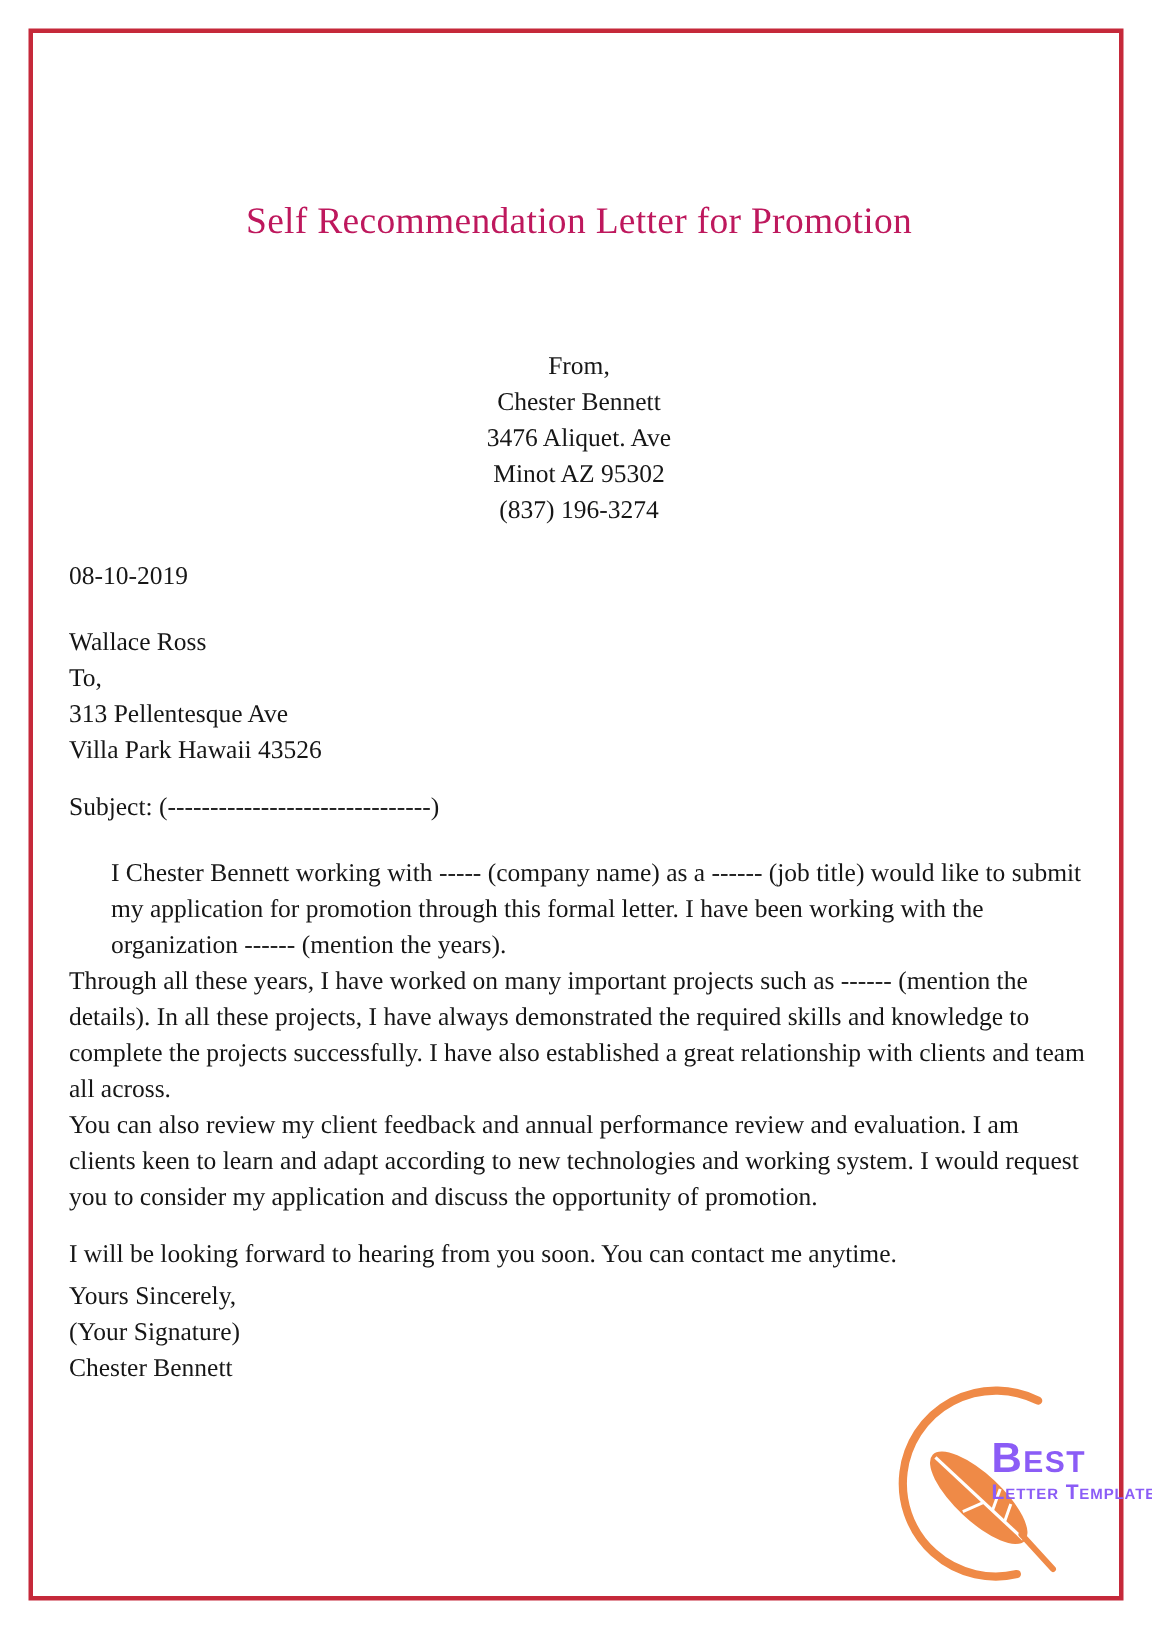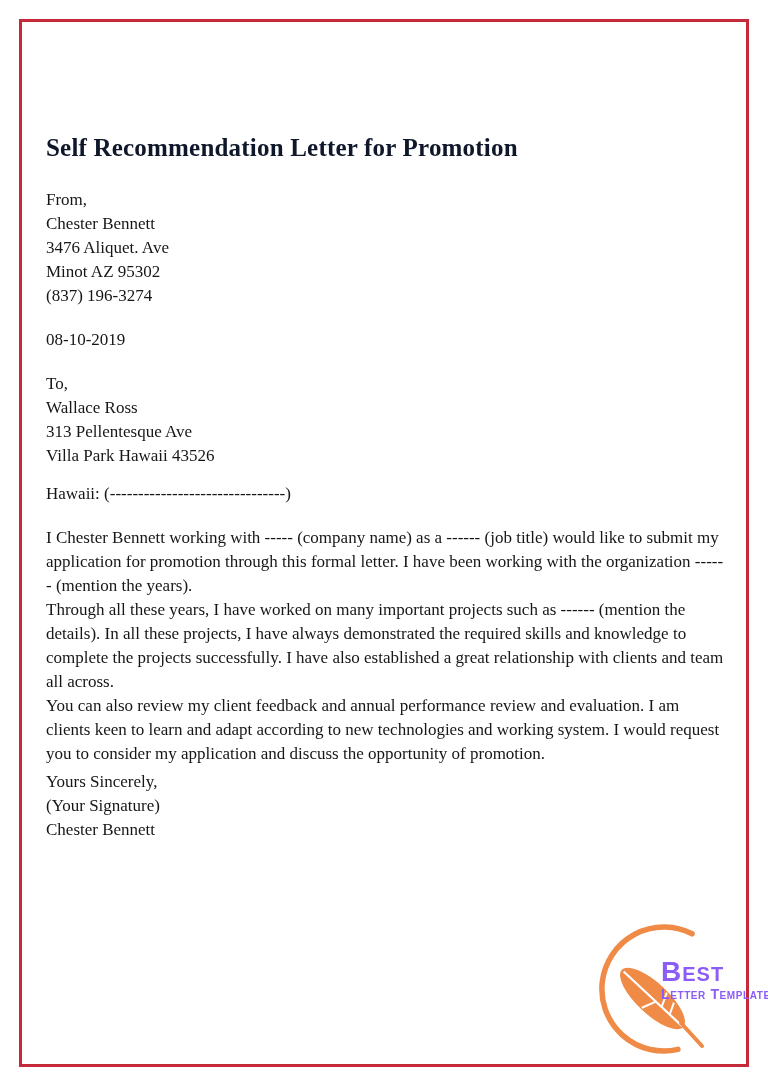--- a/index.html
+++ b/index.html
@@ -21,31 +21,32 @@
   .content {
     position: absolute;
     left: 46px; right: 42px; top: 0;
     font-size: 17px;
     line-height: 24px;
   }
   h1.letter-title {
     font-size: 25px;
     line-height: 32px;
     margin: 132px 0 0 0;
-    font-weight: bold;
-    color: #0f172a;
+    text-align: center;
+    font-weight: normal;
+    color: #be185d;
     letter-spacing: 0.2px;
   }
-  .from-block { margin-top: 24px; }
+  .from-block { margin-top: 68px; text-align: center; }
   .date-line { margin-top: 20px; }
   .to-block { margin-top: 20px; }
   .subject-line { margin-top: 14px; }
   .salutation-line { margin-top: 20px; }
   .body-paragraph { margin: 0; }
-  .body-paragraph.first { margin-top: 20px; }
+  .body-paragraph.first { margin-top: 20px; margin-left: 28px; }
   .body-paragraph.spaced { margin-top: 14px; }
   .closing-block { margin-top: 4px; }
 
   .logo {
     position: absolute;
     left: 593px; top: 920px;
     width: 165px; height: 145px;
   }
   .logo svg { position: absolute; left: 0; top: 0; }
   .logo-text {
@@ -83,35 +84,36 @@
     <div>From,</div>
     <div>Chester Bennett</div>
     <div>3476 Aliquet. Ave</div>
     <div>Minot AZ 95302</div>
     <div>(837) 196-3274</div>
   </div>
 
   <div class="date-line">08-10-2019</div>
 
   <div class="to-block">
+    <div>Wallace Ross</div>
     <div>To,</div>
-    <div>Wallace Ross</div>
     <div>313 Pellentesque Ave</div>
     <div>Villa Park Hawaii 43526</div>
   </div>
 
   <div class="subject-line">
-    <span>Hawaii:</span>
+    <span>Subject:</span>
     <span>(-------------------------------)</span>
   </div>
 
 
   <p class="body-paragraph first">I Chester Bennett working with ----- (company name) as a ------ (job title) would like to submit my application for promotion through this formal letter. I have been working with the organization ------ (mention the years).</p>
   <p class="body-paragraph">Through all these years, I have worked on many important projects such as ------ (mention the details). In all these projects, I have always demonstrated the required skills and knowledge to complete the projects successfully. I have also established a great relationship with clients and team all across.</p>
   <p class="body-paragraph">You can also review my client feedback and annual performance review and evaluation. I am clients keen to learn and adapt according to new technologies and working system. I would request you to consider my application and discuss the opportunity of promotion.</p>
+  <p class="body-paragraph spaced">I will be looking forward to hearing from you soon. You can contact me anytime.</p>
 
   <div class="closing-block">
     <div>Yours Sincerely,</div>
     <div>(Your Signature)</div>
     <div>Chester Bennett</div>
   </div>
 </div>
 
 <div class="logo">
   <svg width="165" height="145" viewBox="0 0 165 145" aria-hidden="true">

